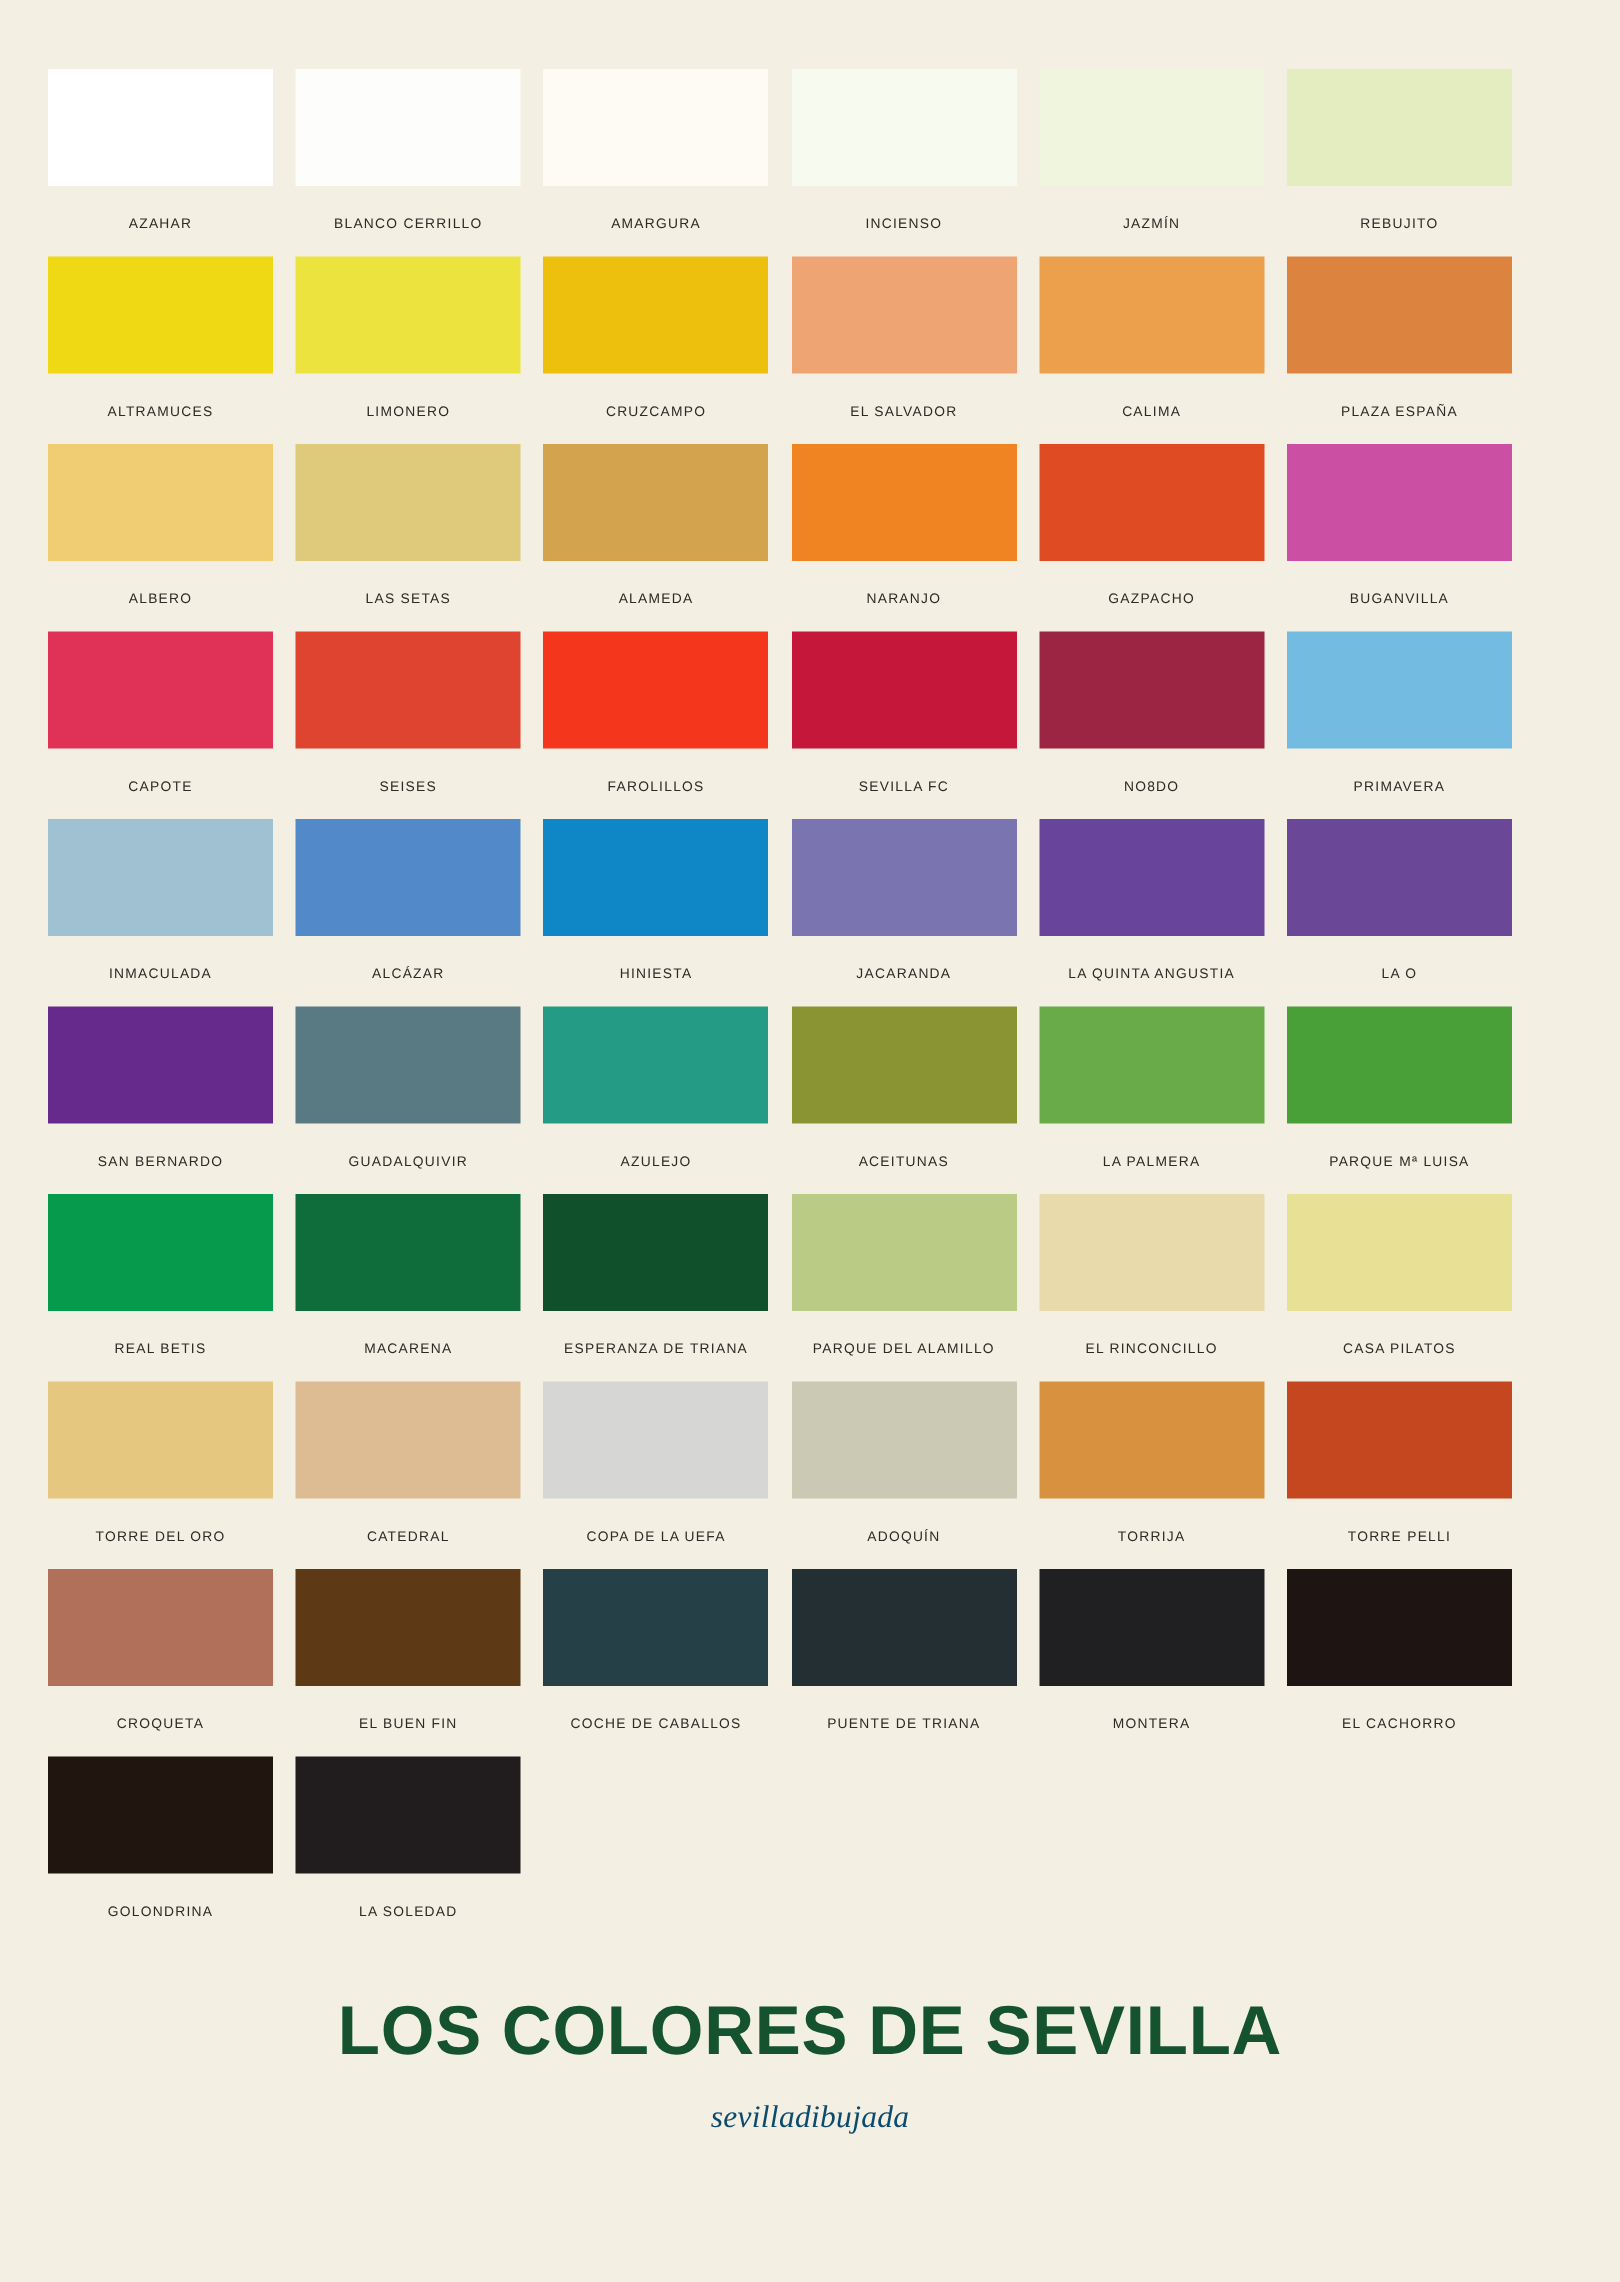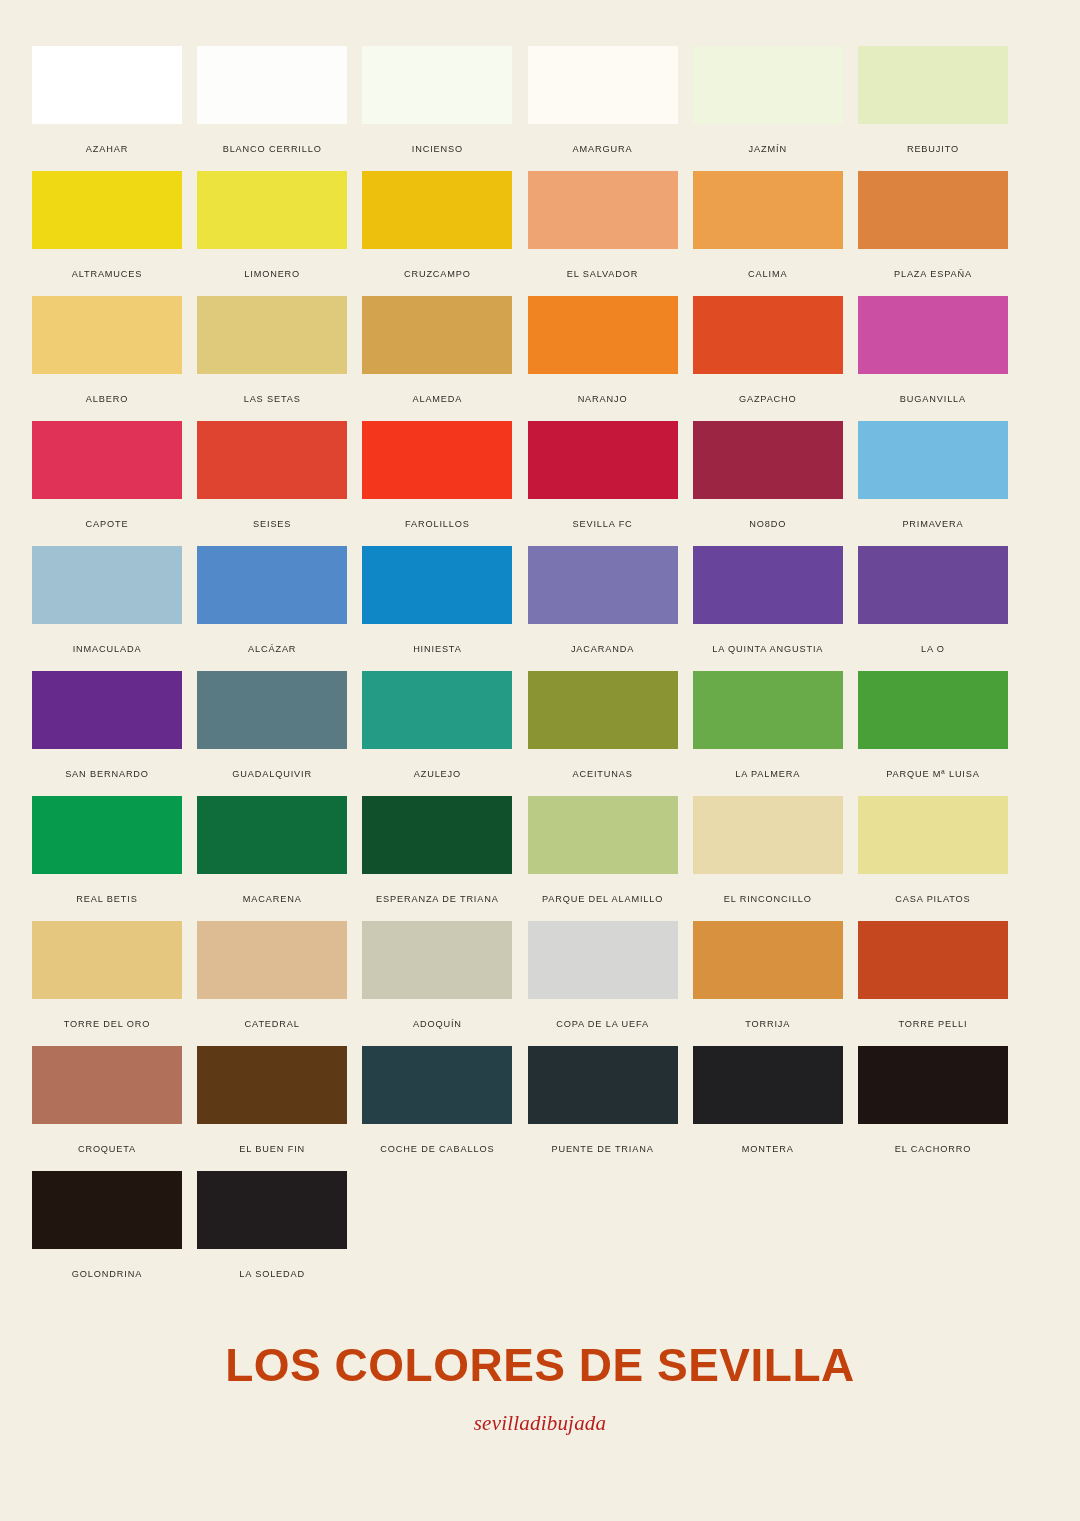--- a/index.html
+++ b/index.html
@@ -60,57 +60,57 @@
     left: 0;
     top: 1325px;
     width: 1080px;
     text-align: center;
   }
   #poster-title {
     font-family: "Liberation Sans", sans-serif;
     font-size: 46px;
     font-weight: bold;
     letter-spacing: 0.5px;
-    color: #c2410c;
-    margin: 12px;
+    color: #14532d;
+    margin: 0;
     line-height: 56px;
   }
   #poster-subtitle {
     font-family: "Liberation Serif", serif;
     font-style: italic;
     font-size: 21px;
-    color: #b91c1c;
+    color: #0c4a6e;
     margin: 18px 0 0 0;
     line-height: 24px;
     letter-spacing: 0.2px;
   }
 </style>
 </head>
 <body>
 
 <div id="poster">
 
   <div id="swatch-grid">
       <div class="swatch-cell">
         <span class="swatch-chip" style="background: rgb(255, 255, 255);"></span>
         <span class="swatch-label">AZAHAR</span>
       </div>
       <div class="swatch-cell">
         <span class="swatch-chip" style="background: rgb(253, 253, 251);"></span>
         <span class="swatch-label">BLANCO CERRILLO</span>
       </div>
       <div class="swatch-cell">
+        <span class="swatch-chip" style="background: rgb(253, 251, 244);"></span>
+        <span class="swatch-label">AMARGURA</span>
+      </div>
+      <div class="swatch-cell">
         <span class="swatch-chip" style="background: rgb(246, 250, 239);"></span>
         <span class="swatch-label">INCIENSO</span>
       </div>
       <div class="swatch-cell">
-        <span class="swatch-chip" style="background: rgb(253, 251, 244);"></span>
-        <span class="swatch-label">AMARGURA</span>
-      </div>
-      <div class="swatch-cell">
         <span class="swatch-chip" style="background: rgb(240, 245, 222);"></span>
         <span class="swatch-label">JAZMÍN</span>
       </div>
       <div class="swatch-cell">
         <span class="swatch-chip" style="background: rgb(227, 237, 191);"></span>
         <span class="swatch-label">REBUJITO</span>
       </div>
       <div class="swatch-cell">
         <span class="swatch-chip" style="background: rgb(238, 217, 20);"></span>
         <span class="swatch-label">ALTRAMUCES</span>
@@ -257,26 +257,26 @@
       </div>
       <div class="swatch-cell">
         <span class="swatch-chip" style="background: rgb(230, 199, 127);"></span>
         <span class="swatch-label">TORRE DEL ORO</span>
       </div>
       <div class="swatch-cell">
         <span class="swatch-chip" style="background: rgb(221, 188, 147);"></span>
         <span class="swatch-label">CATEDRAL</span>
       </div>
       <div class="swatch-cell">
+        <span class="swatch-chip" style="background: rgb(214, 214, 212);"></span>
+        <span class="swatch-label">COPA DE LA UEFA</span>
+      </div>
+      <div class="swatch-cell">
         <span class="swatch-chip" style="background: rgb(203, 200, 179);"></span>
         <span class="swatch-label">ADOQUÍN</span>
-      </div>
-      <div class="swatch-cell">
-        <span class="swatch-chip" style="background: rgb(214, 214, 212);"></span>
-        <span class="swatch-label">COPA DE LA UEFA</span>
       </div>
       <div class="swatch-cell">
         <span class="swatch-chip" style="background: rgb(215, 145, 63);"></span>
         <span class="swatch-label">TORRIJA</span>
       </div>
       <div class="swatch-cell">
         <span class="swatch-chip" style="background: rgb(197, 71, 31);"></span>
         <span class="swatch-label">TORRE PELLI</span>
       </div>
       <div class="swatch-cell">

